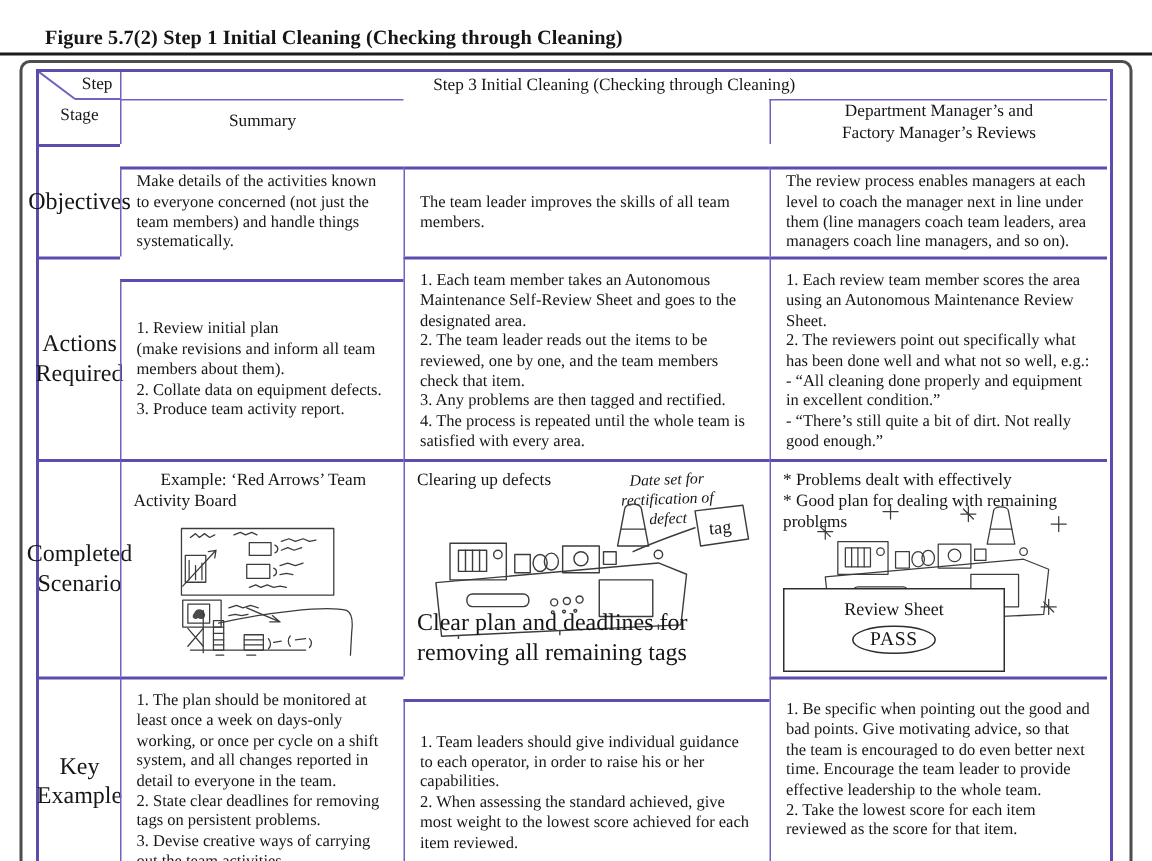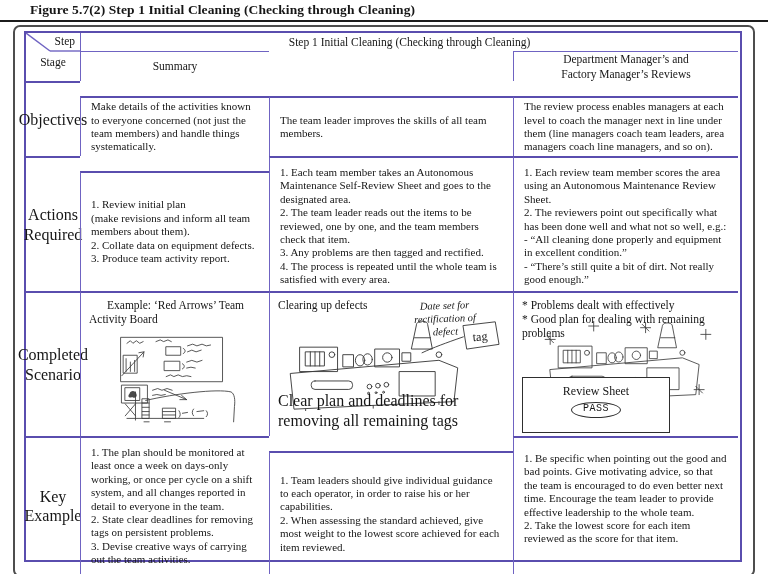--- a/index.html
+++ b/index.html
@@ -4,21 +4,21 @@
 <style>
   :root{
     --p:#6f63c2;        
     --pd:#5a4dae;       
     --ink:#161616;
     --sketch:#3c3c3c;
   }
   *{box-sizing:border-box;margin:0;padding:0;}
   html,body{width:768px;height:574px;background:#ffffff;overflow:hidden;
     font-family:"Liberation Serif","DejaVu Serif",serif;color:var(--ink);}
-  .title-wrap{padding:2px 0 2px 30px;border-bottom:2.5px solid #1c1c1c;}
+  .title-wrap{padding:2px 0 2px 30px;border-bottom:2.5px solid #1c1c1c;margin-top:15px;}
   .title-wrap h1{font-size:13.5px;font-weight:bold;letter-spacing:.1px;}
   .outer-box{margin:3px 13px 0 13px;height:552px;border:2px solid #4d4d4d;
     border-radius:7px;position:relative;background:#fff;}
   .tbl{position:absolute;left:9px;top:4px;width:718px;height:531px;
     display:grid;border:2px solid var(--pd);
     grid-template-columns:54px 189px 244px 225px;
     grid-template-rows:18px 30px 75px 135px 145px 1fr;background:#fff;}
   .cell{position:relative;font-size:11px;line-height:1.22;}
   .bl{border-left:1px solid var(--p);}
   .bt{border-top:1px solid var(--p);}
@@ -41,21 +41,21 @@
   .scn .indent{text-indent:18px;}
   .board-svg{position:absolute;left:34px;top:36px;}
   .tag-note{position:absolute;top:6px;right:12px;width:112px;text-align:center;
     font-style:italic;font-size:10.5px;line-height:1.25;white-space:pre-line;transform:rotate(-2deg);}
   .machine-svg-a{position:absolute;left:4px;top:26px;}
   .machine-svg-b{position:absolute;left:14px;top:28px;}
   .caption-bottom{position:absolute;left:8px;bottom:5px;right:26px;font-size:16px;line-height:1.25;}
   .review-box{position:absolute;left:8px;top:84px;width:148px;height:56px;border:1.5px solid #2e2e2e;
     background:#fff;text-align:center;font-size:12px;padding-top:6px;}
   .pass-oval{display:inline-block;margin-top:3px;border:1.5px solid #2e2e2e;border-radius:50%;
-    padding:0 11px 2px 11px;font-size:10px;letter-spacing:.5px;font-family:Liberation Mono, monospace;}
+    padding:0 11px 2px 11px;font-size:13px;letter-spacing:.5px;}
   .sk{stroke:var(--sketch);fill:none;stroke-width:1;stroke-linecap:round;stroke-linejoin:round;}
   svg text{font-family:"Liberation Serif","DejaVu Serif",serif;fill:var(--ink);}
 </style>
 </head>
 <body>
 
 <div class="title-wrap">
   <h1>Figure 5.7(2)  Step 1  Initial Cleaning (Checking through Cleaning)</h1>
 </div>
 
@@ -64,21 +64,21 @@
 
     <div class="cell corner" style="grid-column:1;grid-row:1/3">
       <svg viewBox="0 0 54 48" preserveAspectRatio="none">
         <line x1="0" y1="0" x2="24" y2="18" stroke="#6f63c2" stroke-width="1.4"></line>
         <line x1="24" y1="18" x2="54" y2="18" stroke="#6f63c2" stroke-width="1.4"></line>
       </svg>
       <span class="step-lbl">Step</span>
       <span class="stage-lbl">Stage</span>
     </div>
 
-    <div class="cell hdr bl" style="grid-column:2/5;grid-row:1">Step 1  Initial Cleaning (Checking through Cleaning)</div>
+    <div class="cell hdr bl" style="grid-column:2/5;grid-row:1">Step 3  Initial Cleaning (Checking through Cleaning)</div>
 
     <div class="cell hdr bl bt" style="grid-column:2;grid-row:2">Summary</div>
     <div class="cell hdr bl bt" style="grid-column:4;grid-row:2">Department Manager’s and
 Factory Manager’s Reviews</div>
 
     <div class="cell stage bth" style="grid-column:1;grid-row:3">Objectives</div>
     <div class="cell body-cell vcenter bl bth" style="grid-column:2;grid-row:3">Make details of the activities known to everyone concerned (not just the team members) and handle things systematically.</div>
     <div class="cell body-cell vcenter bl bth" style="grid-column:4;grid-row:3">The review process enables managers at each level to coach the manager next in line under them (line managers coach team leaders, area managers coach line managers, and so on).</div>
     <div class="cell body-cell vcenter bl bth" style="grid-column:3;grid-row:3">The team leader improves the skills of all team members.</div>
 

